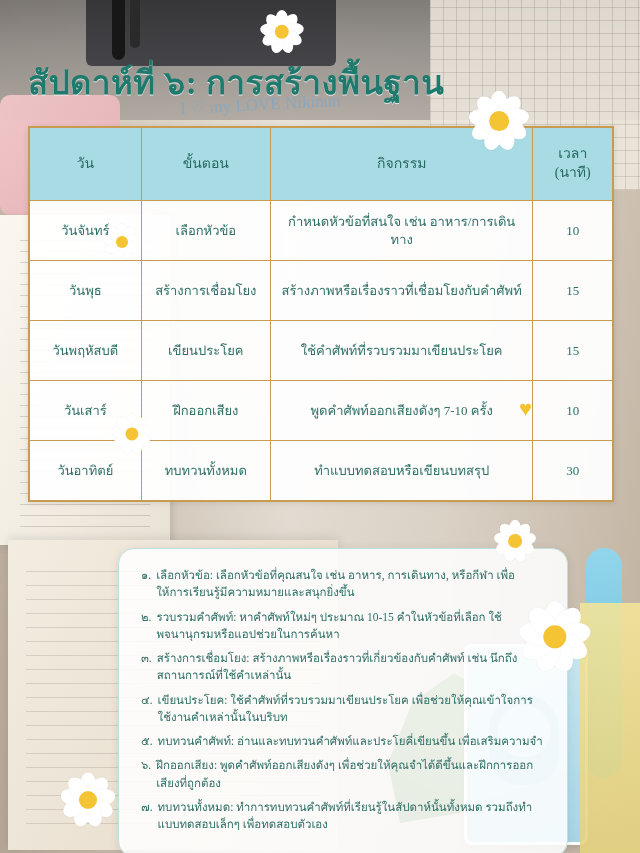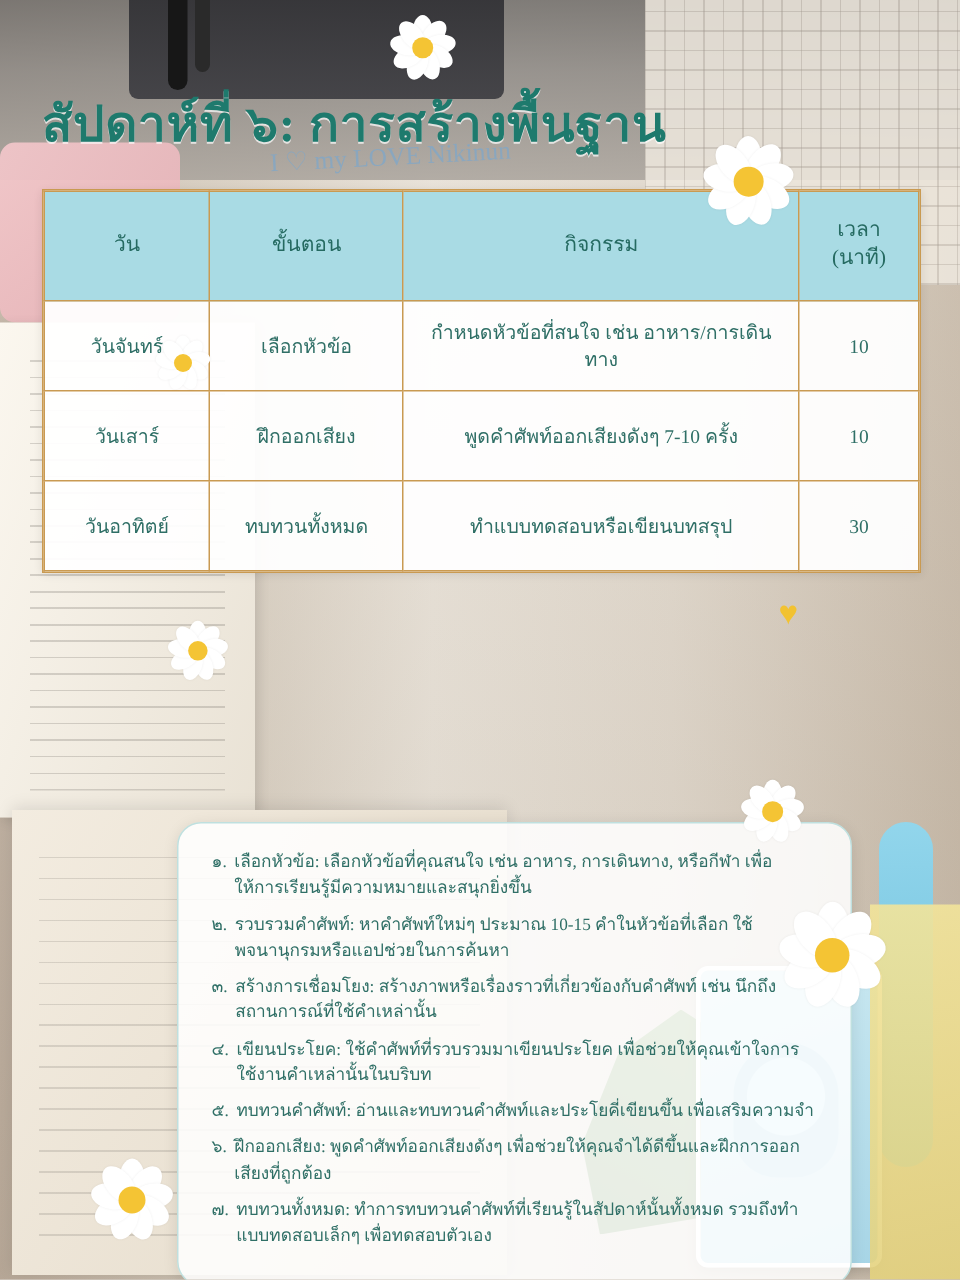--- a/index.html
+++ b/index.html
@@ -262,20 +262,32 @@
       </tr>
     </thead>
     <tbody>
       <tr>
         <td>วันจันทร์</td>
         <td>เลือกหัวข้อ</td>
         <td>กำหนดหัวข้อที่สนใจ เช่น อาหาร/การเดินทาง</td>
         <td>10</td>
       </tr>
       <tr>
+        <td>วันพุธ</td>
+        <td>สร้างการเชื่อมโยง</td>
+        <td>สร้างภาพหรือเรื่องราวที่เชื่อมโยงกับคำศัพท์</td>
+        <td>15</td>
+      </tr>
+      <tr>
+        <td>วันพฤหัสบดี</td>
+        <td>เขียนประโยค</td>
+        <td>ใช้คำศัพท์ที่รวบรวมมาเขียนประโยค</td>
+        <td>15</td>
+      </tr>
+      <tr>
         <td>วันเสาร์</td>
         <td>ฝึกออกเสียง</td>
         <td>พูดคำศัพท์ออกเสียงดังๆ 7-10 ครั้ง</td>
         <td>10</td>
       </tr>
       <tr>
         <td>วันอาทิตย์</td>
         <td>ทบทวนทั้งหมด</td>
         <td>ทำแบบทดสอบหรือเขียนบทสรุป</td>
         <td>30</td>

